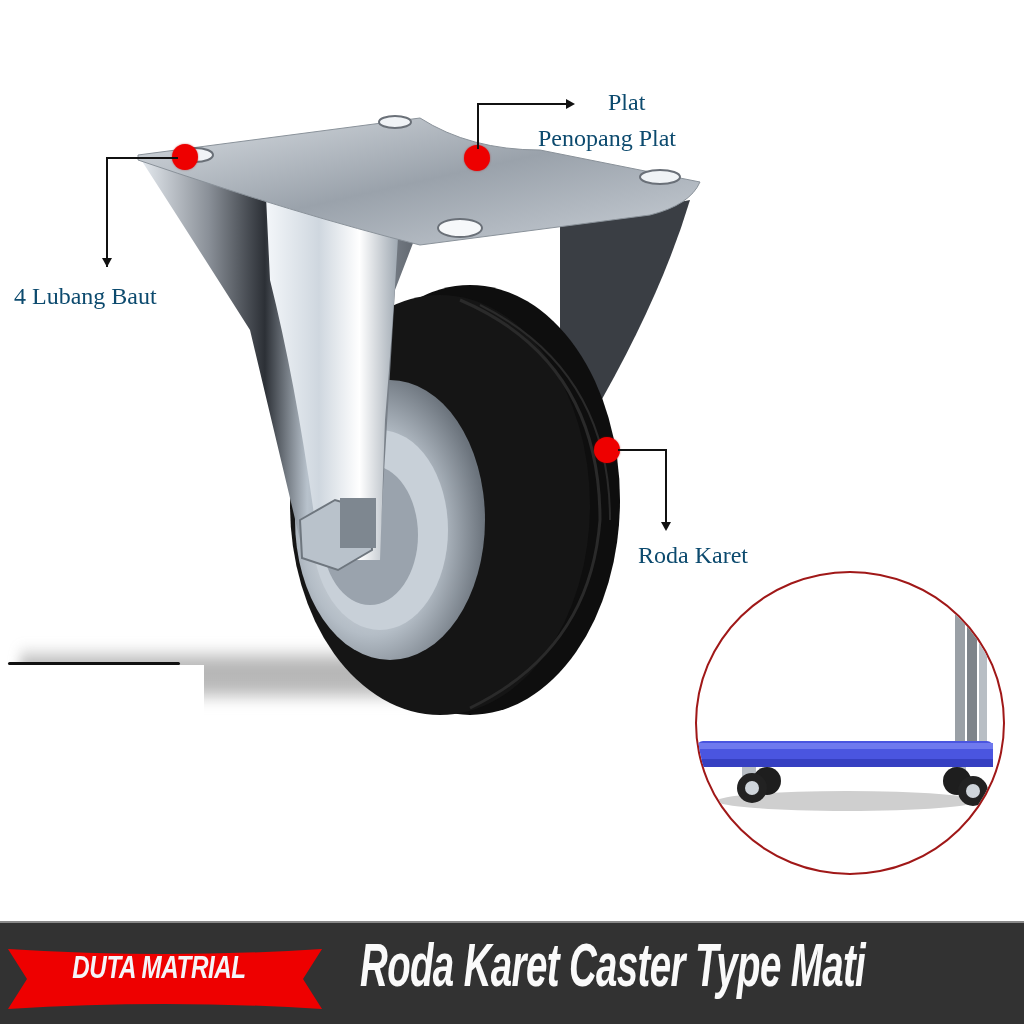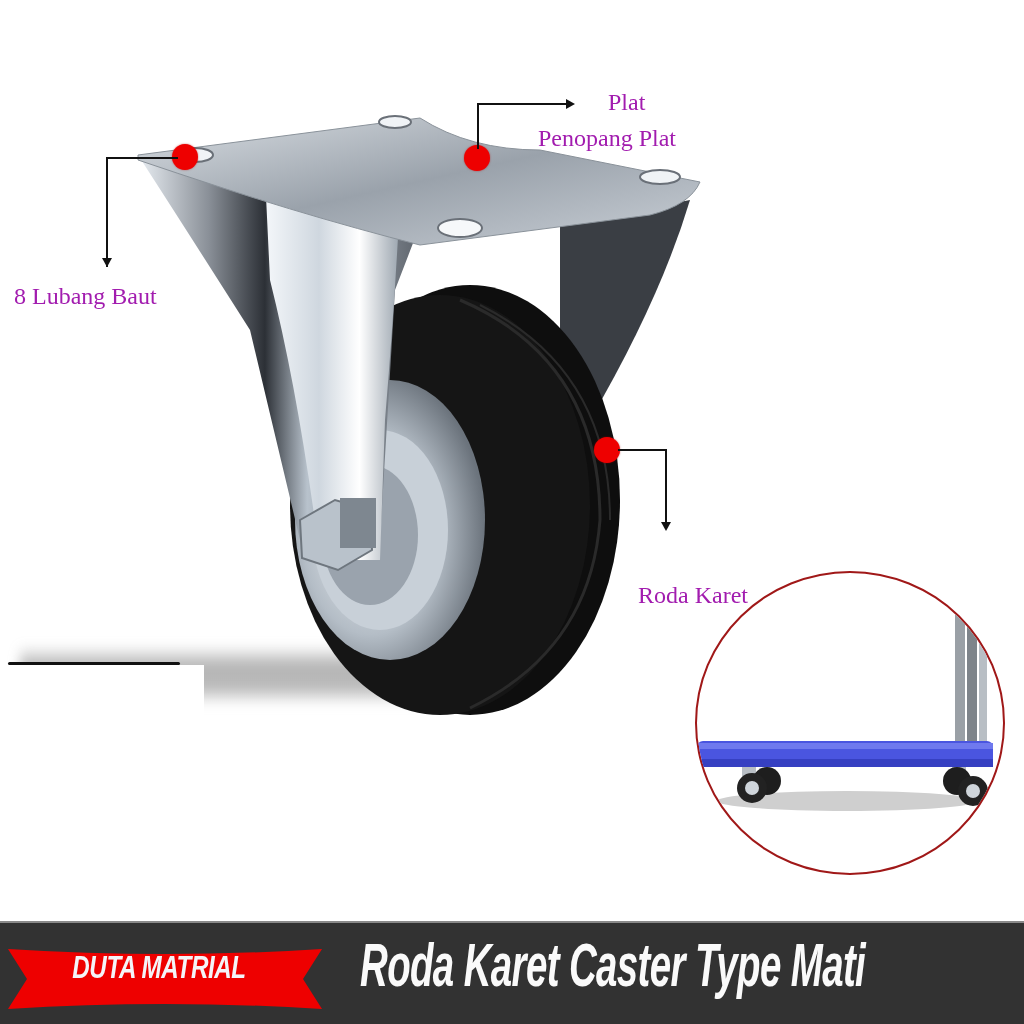--- a/index.html
+++ b/index.html
@@ -1,18 +1,18 @@
 <!DOCTYPE html>
 <html><head>
 <meta charset="utf-8">
 <style>
   html, body { margin:0; padding:0; }
   body { width:1024px; height:1024px; background:#ffffff; position:relative; overflow:hidden; font-family:"Liberation Serif", serif; }
   .abs { position:absolute; }
-  .label { position:absolute; color:#a21caf; font-family:"Liberation Serif", "DejaVu Serif", serif; font-size:24px; line-height:1.15; white-space:nowrap; }
+  .label { position:absolute; color:#0c4a6e; font-family:"Liberation Serif", "DejaVu Serif", serif; font-size:24px; line-height:1.15; white-space:nowrap; }
   .dot { position:absolute; width:26px; height:26px; border-radius:50%; background:#ee0000; box-shadow:0 0 2px rgba(180,0,0,.6); }
   .banner { position:absolute; left:0; top:921px; width:1024px; height:103px; background:#323232; border-top:2px solid #8a8a8a; }
   .brand-text { position:absolute; left:40px; top:27px; width:238px; text-align:center; color:#f4f4f8; font-family:"Liberation Sans", "DejaVu Sans", sans-serif; font-weight:bold; font-style:italic; font-size:31px; letter-spacing:-0.5px; transform:scaleX(0.78); transform-origin:center; white-space:nowrap; }
   .title-text { position:absolute; left:360px; top:6px; color:#fafafa; font-family:"Liberation Sans", "DejaVu Sans", sans-serif; font-weight:bold; font-style:italic; font-size:62px; letter-spacing:-1px; transform:scaleX(0.62); transform-origin:left center; white-space:nowrap; }
   .inset { position:absolute; left:695px; top:571px; width:310px; height:304px; border-radius:50%; border:2px solid #a01818; background:#ffffff; overflow:hidden; box-sizing:border-box; }
 </style>
 </head>
 <body>
 
 <div class="abs" style="left:20px;top:645px;width:400px;height:60px;background:linear-gradient(180deg,rgba(255,255,255,0) 0%,rgba(120,120,120,.55) 35%,rgba(130,130,130,.55) 70%,rgba(255,255,255,0) 100%);filter:blur(6px);"></div>
@@ -69,34 +69,34 @@
   <ellipse cx="195" cy="155" rx="18" ry="7" fill="#f0f3f6" stroke="#6a7078" stroke-width="2"></ellipse>
   <ellipse cx="395" cy="122" rx="16" ry="6" fill="#f0f3f6" stroke="#6a7078" stroke-width="2"></ellipse>
   <ellipse cx="660" cy="177" rx="20" ry="7" fill="#f0f3f6" stroke="#6a7078" stroke-width="2"></ellipse>
   <ellipse cx="460" cy="228" rx="22" ry="9" fill="#f6f8fa" stroke="#6a7078" stroke-width="2"></ellipse>
 </svg>
 
 <div class="dot" style="left:172px;top:144px;"></div>
 <div class="abs" style="left:106px;top:157px;width:72px;height:2px;background:#111;"></div>
 <div class="abs" style="left:106px;top:157px;width:2px;height:110px;background:#111;"></div>
 <div class="abs" style="left:102px;top:258px;width:0;height:0;border-left:5px solid transparent;border-right:5px solid transparent;border-top:9px solid #111;"></div>
-<div class="label" style="left:14px;top:283px;">8 Lubang Baut</div>
+<div class="label" style="left:14px;top:283px;">4 Lubang Baut</div>
 
 <div class="dot" style="left:464px;top:145px;"></div>
 <div class="abs" style="left:477px;top:103px;width:2px;height:46px;background:#111;"></div>
 <div class="abs" style="left:477px;top:103px;width:92px;height:2px;background:#111;"></div>
 <div class="abs" style="left:566px;top:99px;width:0;height:0;border-top:5px solid transparent;border-bottom:5px solid transparent;border-left:9px solid #111;"></div>
 <div class="label" style="left:608px;top:89px;">Plat</div>
 <div class="label" style="left:538px;top:125px;">Penopang Plat</div>
 
 <div class="dot" style="left:594px;top:437px;"></div>
 <div class="abs" style="left:618px;top:449px;width:48px;height:2px;background:#111;"></div>
 <div class="abs" style="left:665px;top:449px;width:2px;height:78px;background:#111;"></div>
 <div class="abs" style="left:661px;top:522px;width:0;height:0;border-left:5px solid transparent;border-right:5px solid transparent;border-top:9px solid #111;"></div>
-<div class="label" style="left:638px;top:542px;margin-top:40px;">Roda Karet</div>
+<div class="label" style="left:638px;top:542px;">Roda Karet</div>
 
 <div class="inset">
   <svg width="306" height="300" viewBox="0 0 306 300">
 
     <rect x="258" y="40" width="10" height="130" fill="#9aa0a6"></rect>
     <rect x="270" y="50" width="10" height="130" fill="#7e848a"></rect>
     <rect x="282" y="60" width="8" height="120" fill="#b8bec4"></rect>
 
     <ellipse cx="150" cy="228" rx="130" ry="10" fill="#cfcfcf"></ellipse>
 

